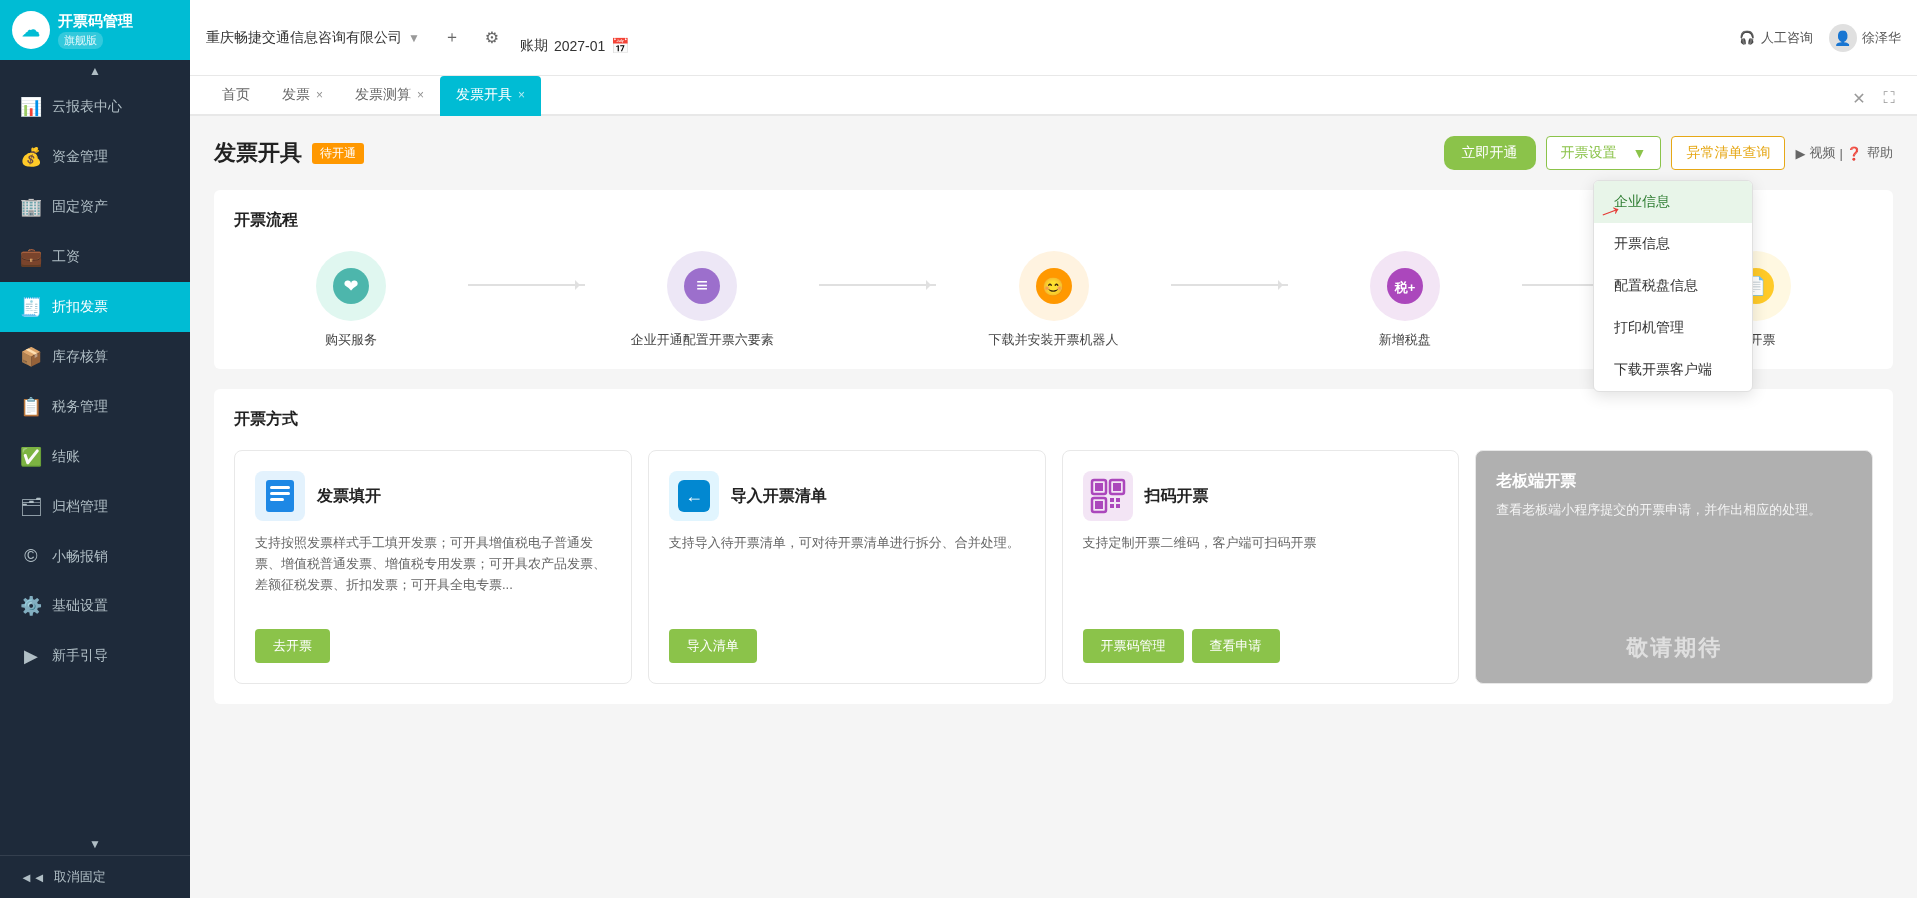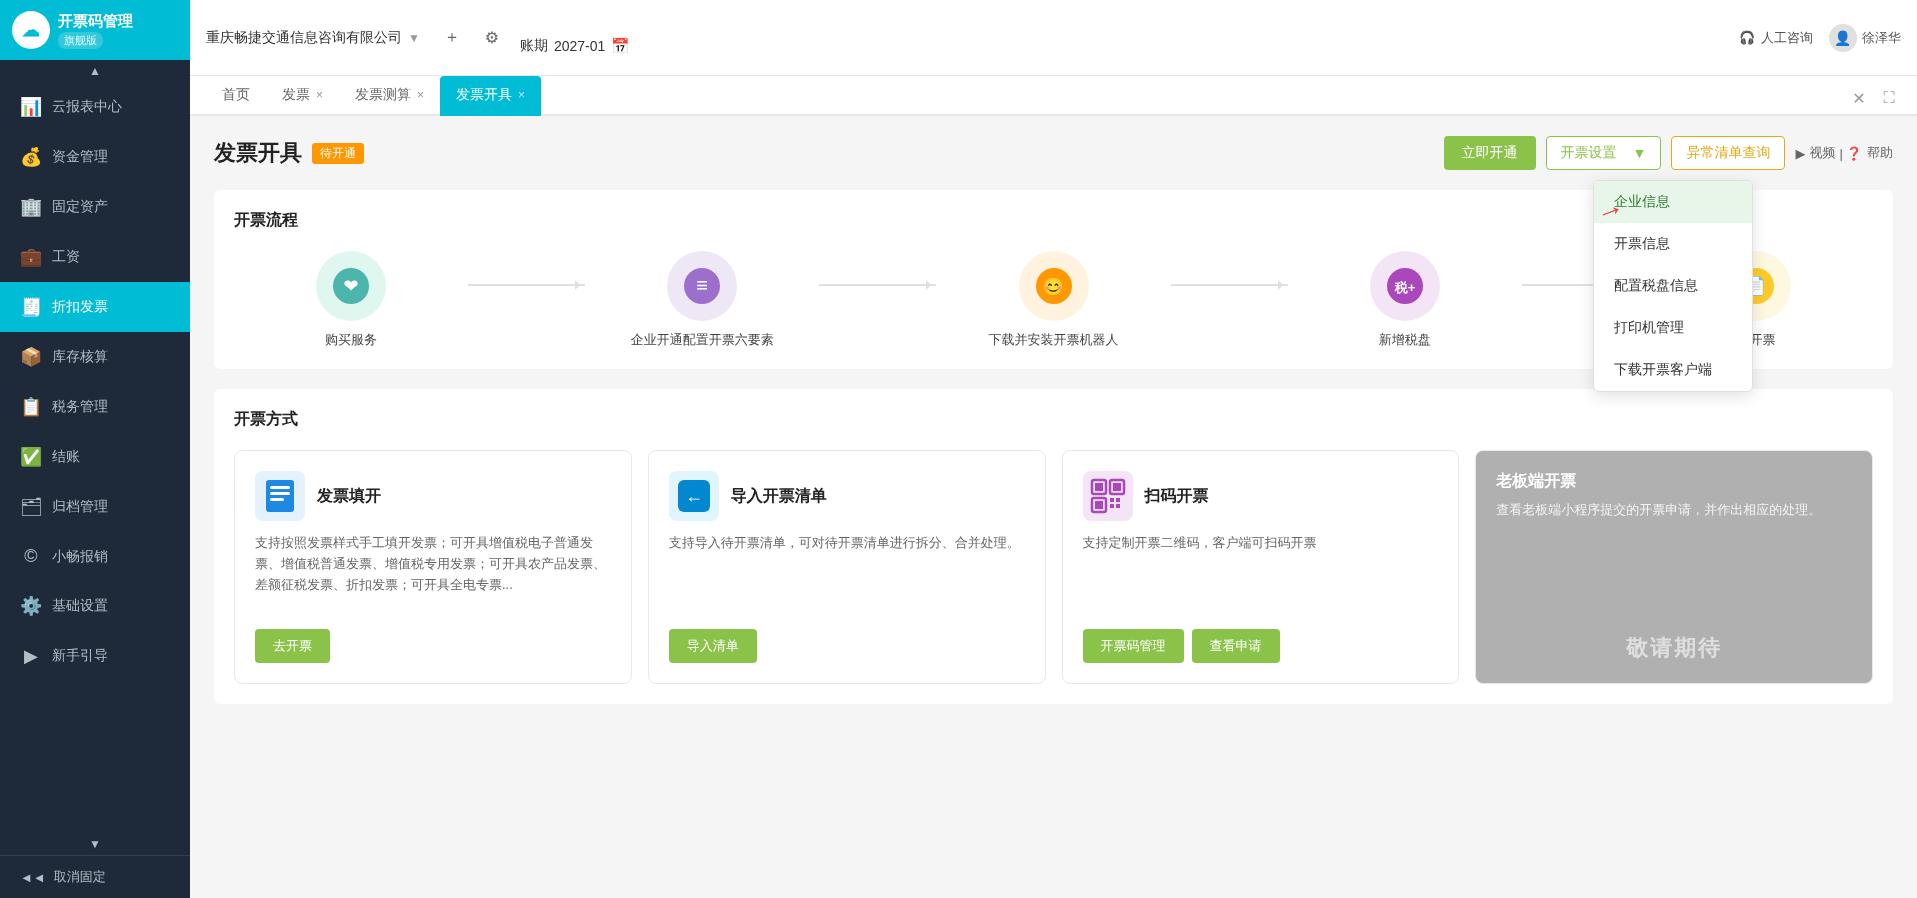--- a/index.html
+++ b/index.html
@@ -241,21 +241,21 @@
       display: flex;
       align-items: center;
       gap: 10px;
       position: relative;
     }
     .btn-primary {
       background: #8bc34a;
       color: white;
       border: none;
       padding: 8px 18px;
-      border-radius: 4px;
+      border-radius: 10px;
       cursor: pointer;
       font-size: 14px;
     }
     .btn-outline-green {
       background: white;
       color: #8bc34a;
       border: 1.5px solid #8bc34a;
       padding: 7px 14px;
       border-radius: 4px;
       cursor: pointer;

